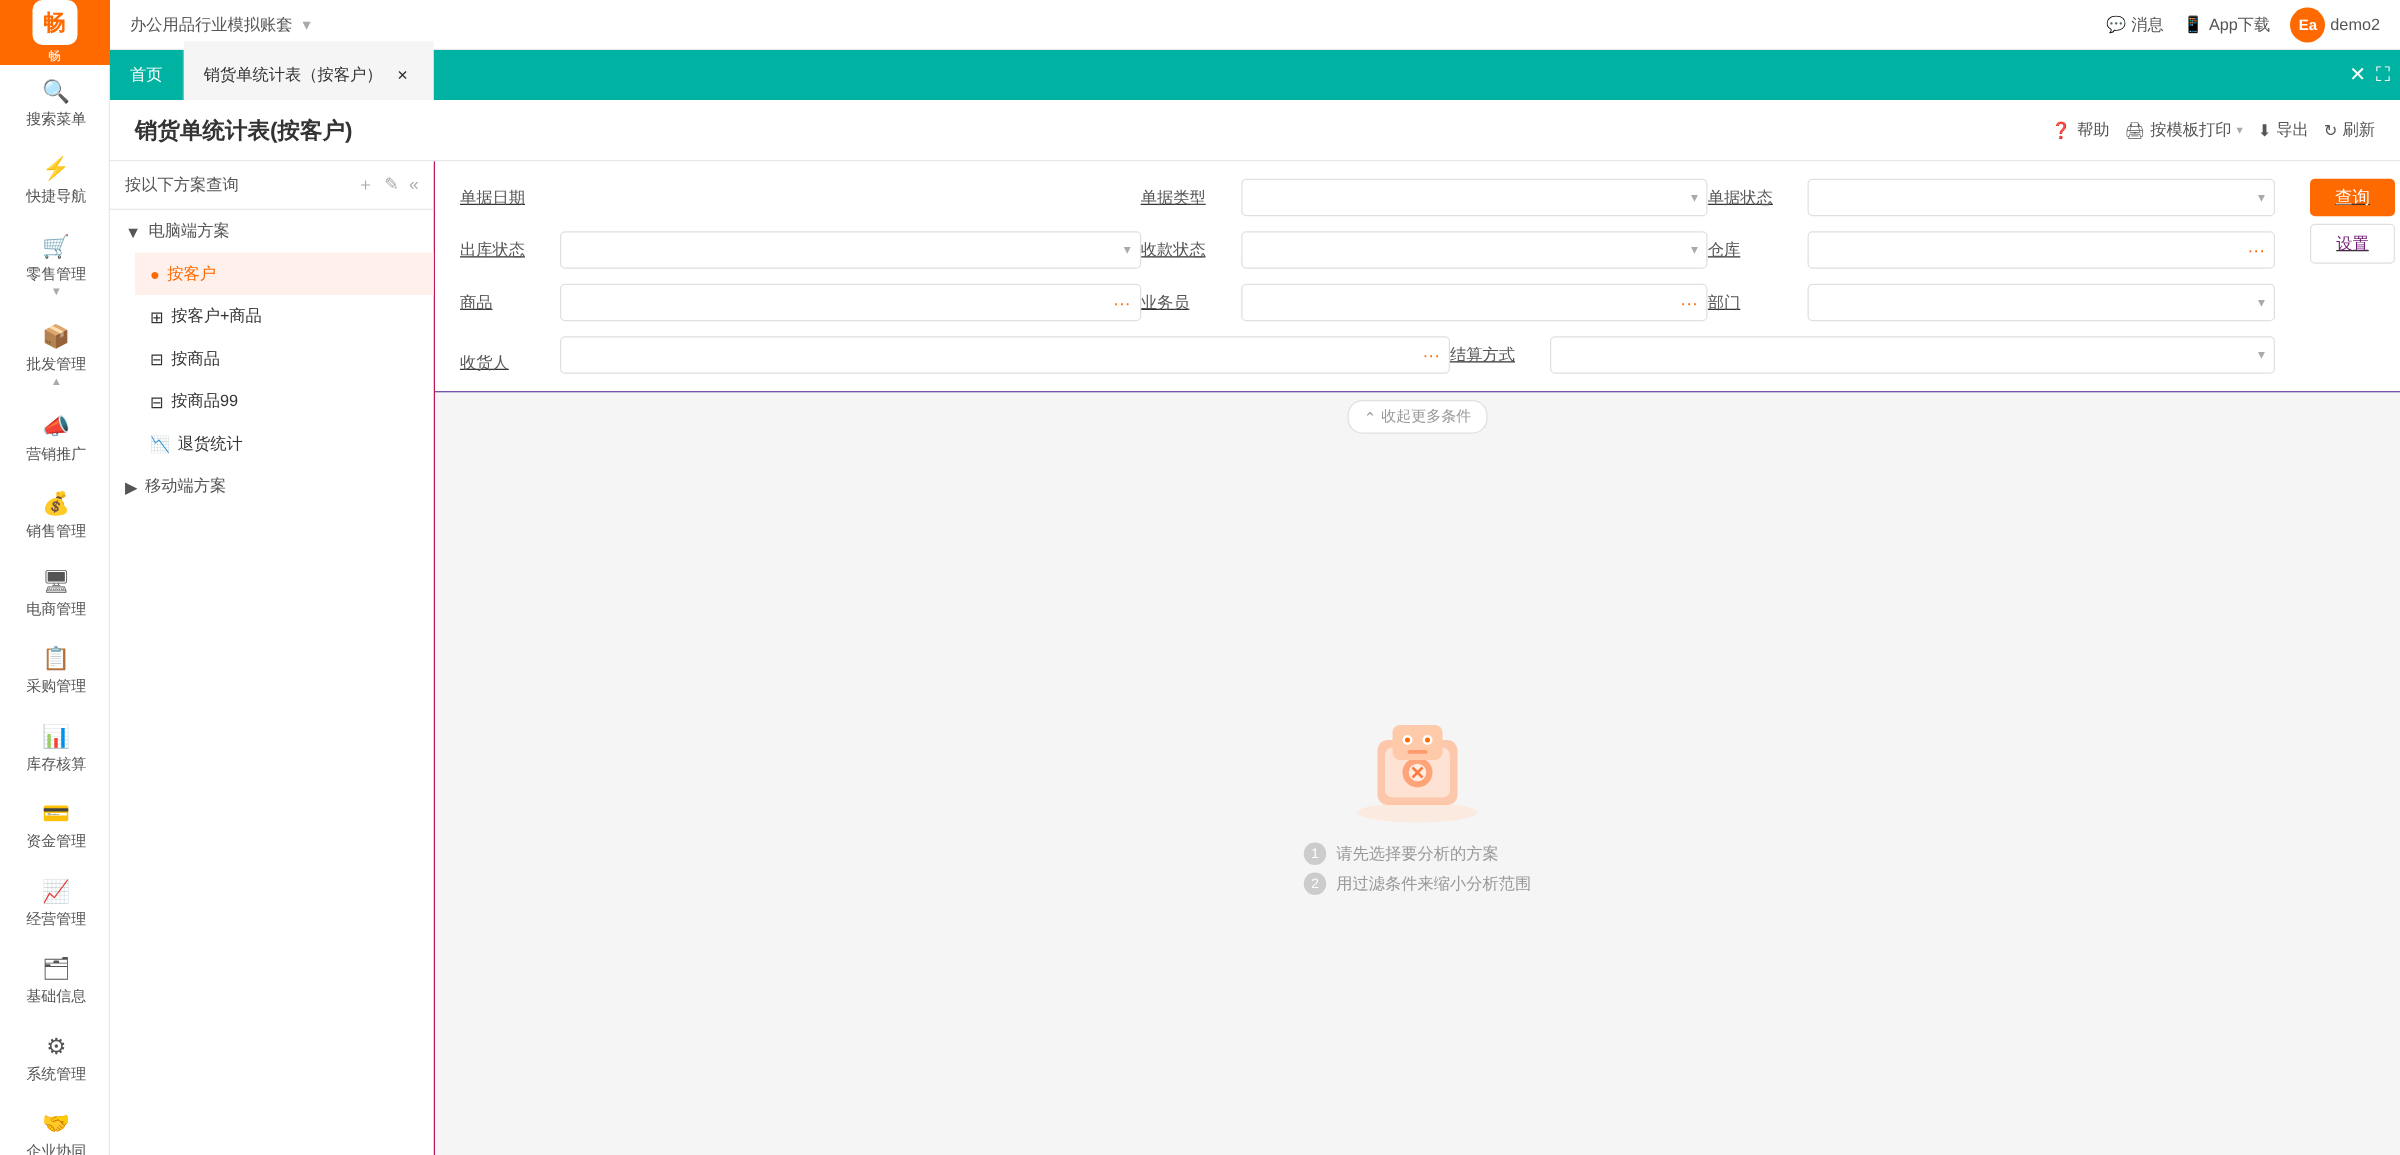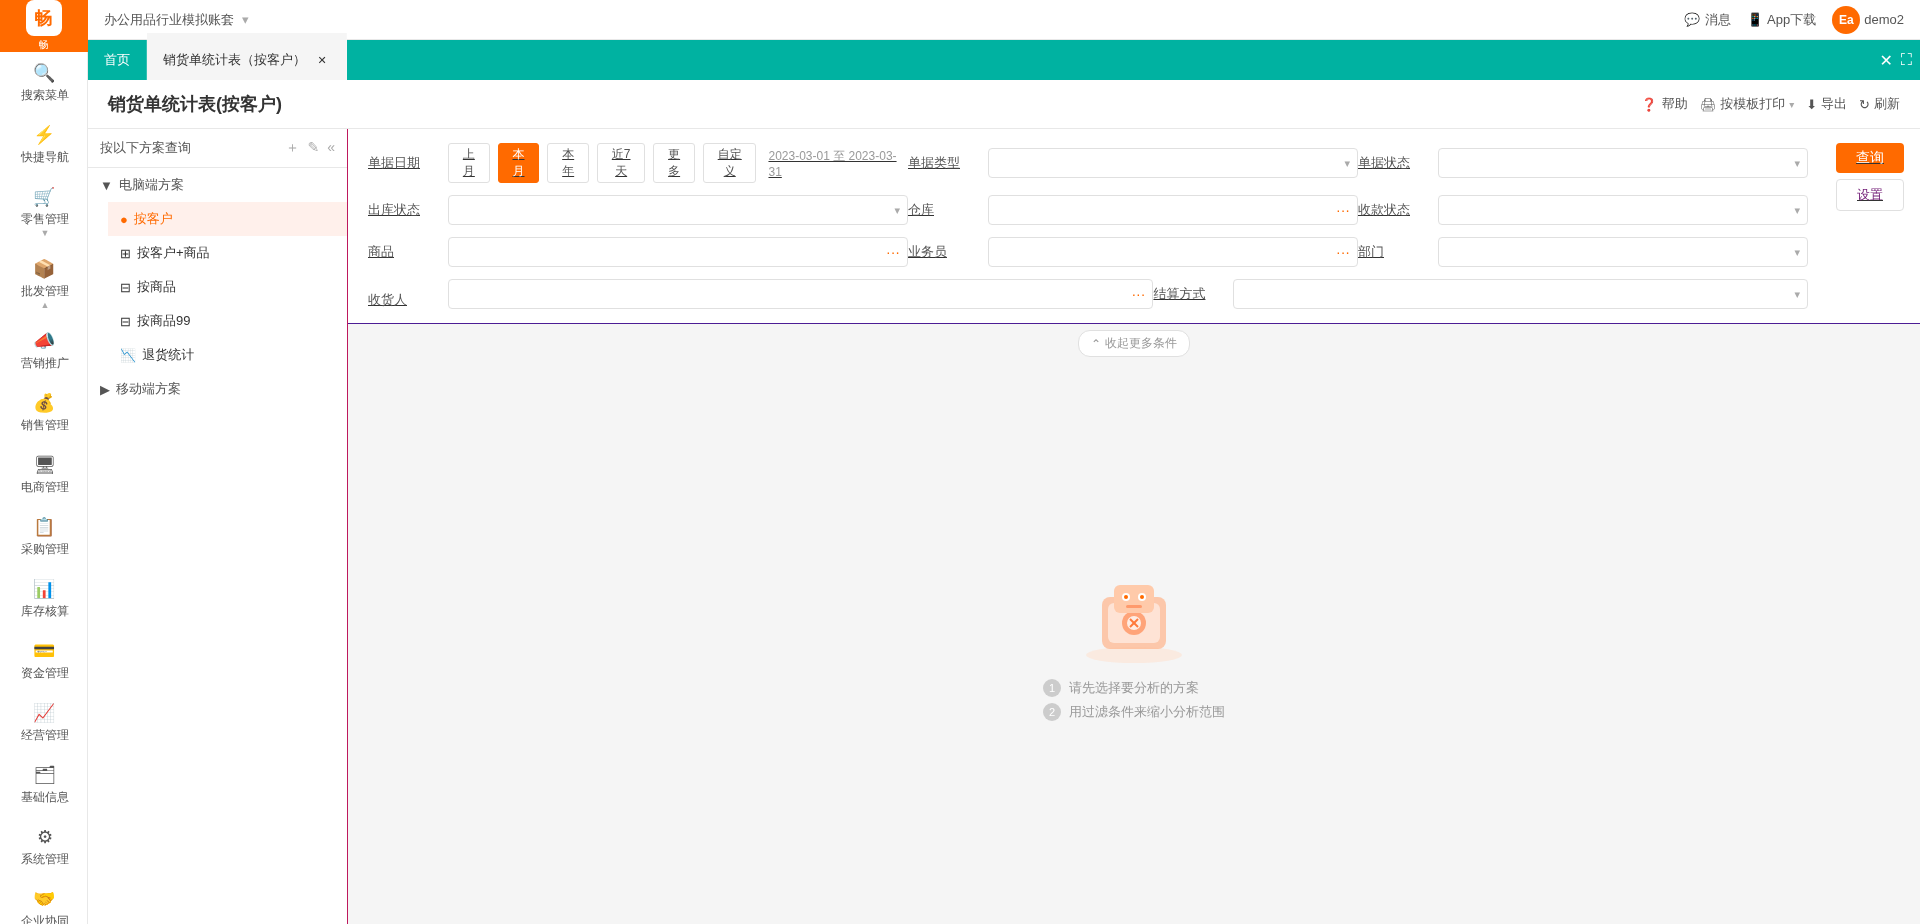--- a/index.html
+++ b/index.html
@@ -59,21 +59,21 @@
     .filter-label { width: 80px; font-size: 13px; color: #555; flex-shrink: 0; }
     .date-btn { padding: 2px 8px; border: 1px solid #e0e0e0; border-radius: 3px; font-size: 12px; cursor: pointer; color: #555; background: #fff; }
     .date-btn.active { background: #ff6a00; color: #fff; border-color: #ff6a00; }
     .date-range { font-size: 12px; color: #999; margin-left: 4px; }
 
     
     .collapse-row { display: flex; justify-content: center; padding: 6px 0; background: #f5f5f5; }
     .collapse-btn { display: flex; align-items: center; gap: 4px; font-size: 12px; color: #999; cursor: pointer; padding: 4px 12px; border: 1px solid #e0e0e0; border-radius: 12px; background: #fff; }
 
     
-    .query-buttons { display: flex; flex-direction: column; gap: 6px; padding: 14px 16px 14px 8px; flex-shrink: 0; }
+    .query-buttons { display: flex; flex-direction: column; gap: 6px; padding: 14px 4px 14px 8px; flex-shrink: 0; }
     .btn-query { background: #ff6a00; color: #fff; border: none; border-radius: 4px; padding: 6px 20px; font-size: 14px; cursor: pointer; }
     .btn-settings { background: #fff; color: #701a75; border: 1px solid #e0e0e0; border-radius: 4px; padding: 6px 16px; font-size: 13px; cursor: pointer; }
 
     
     .empty-state { flex: 1; display: flex; flex-direction: column; align-items: center; justify-content: center; gap: 12px; }
     .empty-tips { display: flex; flex-direction: column; gap: 6px; }
     .empty-tip { display: flex; align-items: flex-start; gap: 8px; font-size: 13px; color: #999; }
     .empty-tip .tip-num { width: 18px; height: 18px; border-radius: 50%; background: #ccc; color: #fff; font-size: 11px; display: flex; align-items: center; justify-content: center; flex-shrink: 0; }
 
     
@@ -266,29 +266,20 @@
     </div>
 
     <div class="right-panel">
 
       <div style="display:flex;background:#fff;border-bottom:1px solid #4c1d95;text-decoration:underline;">
         <div style="flex:1;padding:14px 20px;">
 
           <div class="filter-row">
             <div style="display:flex;align-items:center;flex:1.2;">
               <span class="filter-label">单据日期</span>
-              <div class="filter-date-row">
-                <button class="date-btn">上月</button>
-                <button class="date-btn active">本月</button>
-                <button class="date-btn">本年</button>
-                <button class="date-btn">近7天</button>
-                <button class="date-btn">更多</button>
-                <button class="date-btn">自定义</button>
-                <span class="date-range">2023-03-01 至 2023-03-31</span>
-              </div>
             </div>
             <div style="display:flex;align-items:center;flex:1;">
               <span class="filter-label">单据类型</span>
               <div class="select-wrap">
                 <select></select>
               </div>
             </div>
             <div style="display:flex;align-items:center;flex:1;">
               <span class="filter-label">单据状态</span>
               <div class="select-wrap">
@@ -298,29 +289,29 @@
           </div>
 
           <div class="filter-row" style="margin-top:10px;">
             <div style="display:flex;align-items:center;flex:1.2;">
               <span class="filter-label">出库状态</span>
               <div class="select-wrap">
                 <select></select>
               </div>
             </div>
             <div style="display:flex;align-items:center;flex:1;">
+              <span class="filter-label">收款状态</span>
+              <div class="select-wrap">
+                <select></select>
+              </div>
+            </div>
+            <div style="display:flex;align-items:center;flex:1;">
               <span class="filter-label">仓库</span>
               <div class="input-with-dots">
                 <input type="text" style="">
-              </div>
-            </div>
-            <div style="display:flex;align-items:center;flex:1;">
-              <span class="filter-label">收款状态</span>
-              <div class="select-wrap">
-                <select></select>
               </div>
             </div>
           </div>
 
           <div class="filter-row" style="margin-top:0;">
             <div style="display:flex;align-items:center;flex:1.2;">
               <span class="filter-label">商品</span>
               <div class="input-with-dots">
                 <input type="text" style="">
               </div>

